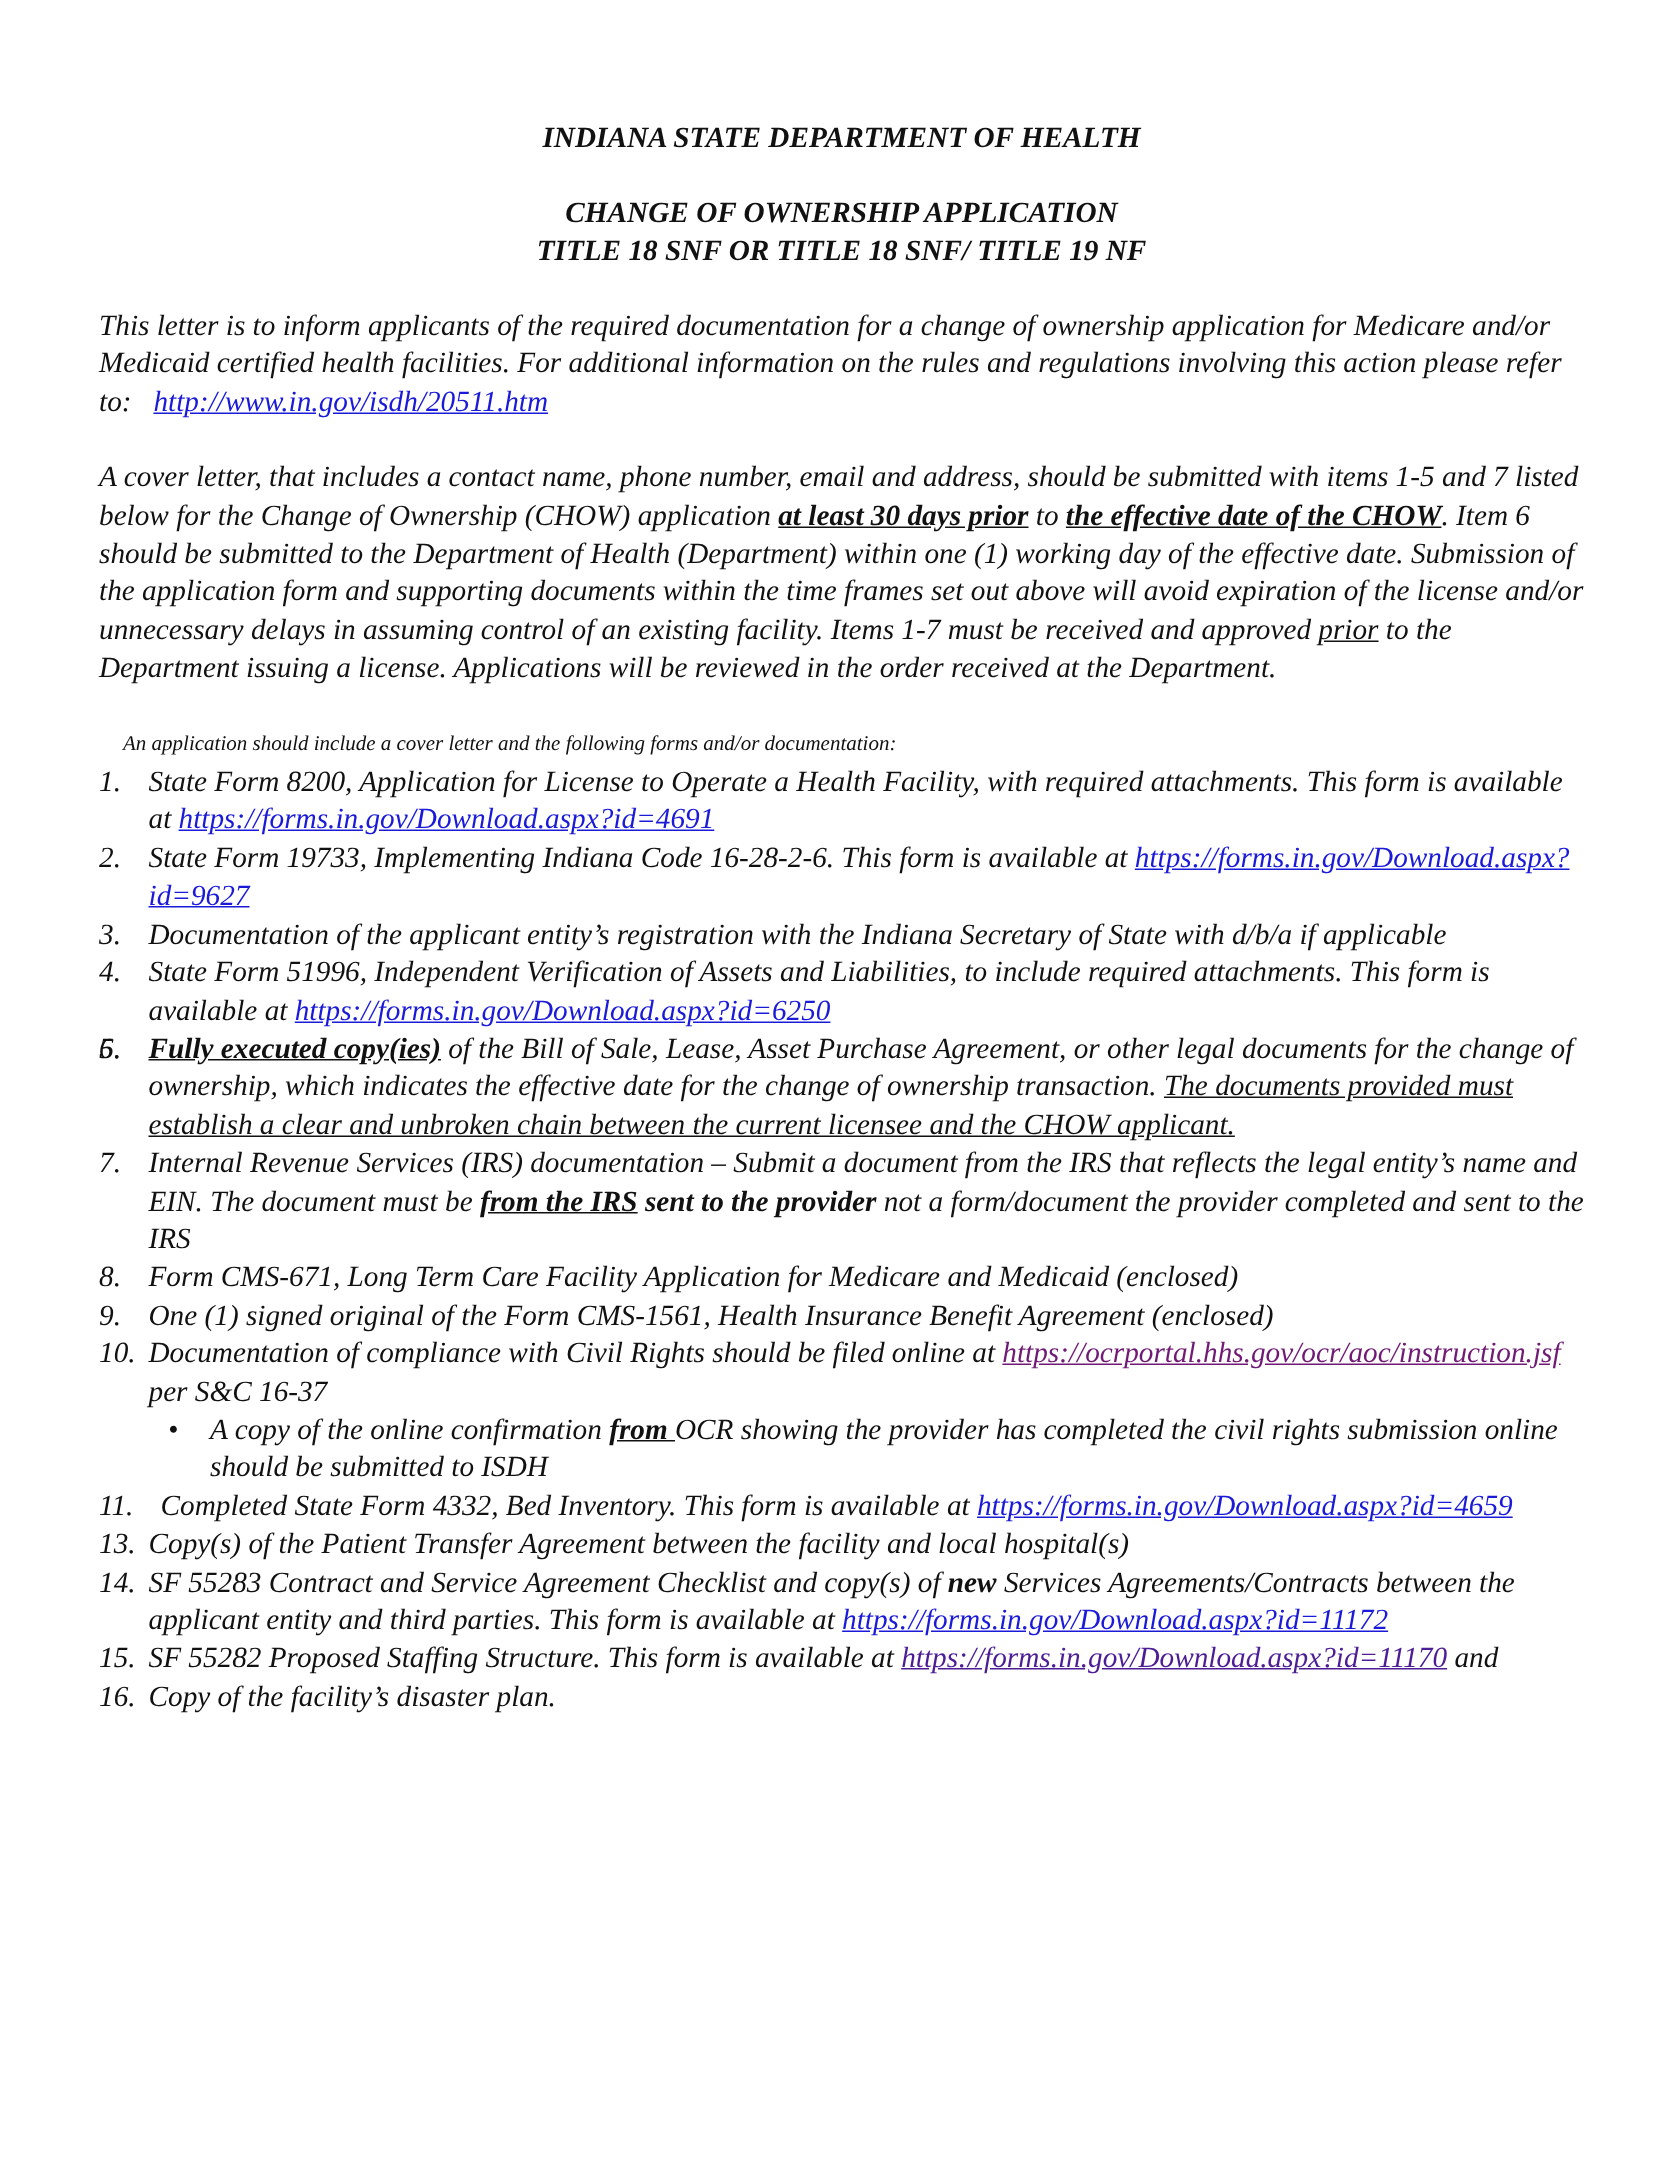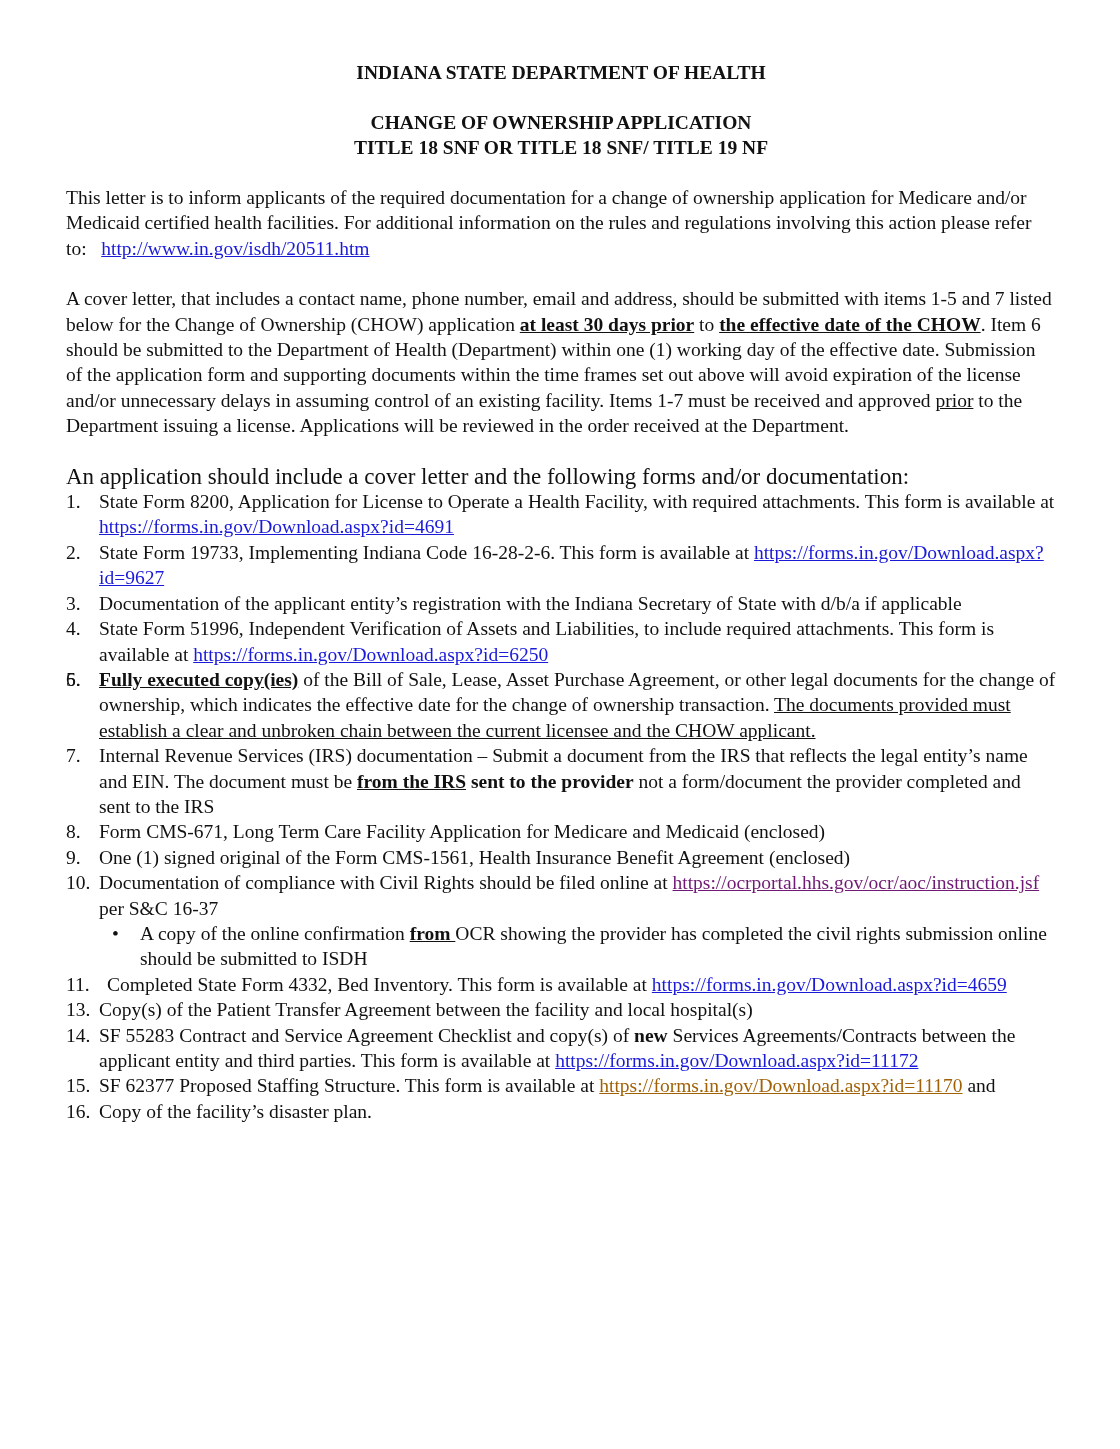--- a/index.html
+++ b/index.html
@@ -1,36 +1,36 @@
 <!DOCTYPE html>
 <html><head>
 <meta charset="utf-8">
 <style>
   html, body { margin: 0; padding: 0; background: #ffffff; }
   body {
     width: 1120px; height: 1449px; position: relative; overflow: hidden;
     font-family: "Liberation Serif", "DejaVu Serif", serif;
     color: #111111;
   }
-  .page { position: absolute; left: 66px; top: 60px; width: 990px; }
+  .page { position: absolute; left: 66px; top: 80px; width: 990px; font-style: italic; }
   .hdr { text-align: center; font-weight: bold; font-size: 19.5px; line-height: 25px; }
   .h1 { margin-bottom: 25px; }
   p.body { font-size: 19.5px; line-height: 25.4px; margin: 0 0 25px 0; }
   a.lnk { color: #1a1ad8; text-decoration: underline; }
   .bu { font-weight: bold; text-decoration: underline; }
   .b { font-weight: bold; }
   .u { text-decoration: underline; }
   ol.items { list-style: none; margin: 0; padding: 0; font-size: 19.5px; line-height: 25.4px; }
   ol.items li { position: relative; padding-left: 33px; }
   ol.items li .num { position: absolute; left: 0; top: 0; }
   ol.items li.i11 { padding-left: 41px; }
   ul.sub { list-style: none; margin: 0; padding: 0; }
   ul.sub li { position: relative; padding-left: 41px; }
   ul.sub li .bullet { position: absolute; left: 13px; top: 0; }
-  .intro { font-size: 23px; line-height: 25.4px; }
+  .intro { font-size: 14px; line-height: 25.4px; margin-left: 16px; }
 </style>
 </head>
 <body>
 
 <div class="page">
   <div class="hdr h1">INDIANA STATE DEPARTMENT OF HEALTH</div>
   <div class="hdr">CHANGE OF OWNERSHIP APPLICATION</div>
   <div class="hdr" style="margin-bottom:25px">TITLE 18 SNF OR TITLE 18 SNF/ TITLE 19 NF</div>
 
   <p class="body">
@@ -55,16 +55,16 @@
     <li><span class="num">8.</span><span>Form CMS-671, Long Term Care Facility Application for Medicare and Medicaid (enclosed)</span></li>
     <li><span class="num">9.</span><span>One (1) signed original of the Form CMS-1561, Health Insurance Benefit Agreement (enclosed)</span></li>
     <li><span class="num">10.</span><span>Documentation of compliance with Civil Rights should be filed online at </span><a class="lnk" style="color: #701a75;">https://ocrportal.hhs.gov/ocr/aoc/instruction.jsf</a><span> per S&amp;C 16-37</span>
       <ul class="sub">
         <li><span class="bullet">•</span><span>A copy of the online confirmation </span><span class="bu">from </span><span>OCR showing the provider has completed the civil rights submission online should be submitted to ISDH</span></li>
       </ul>
     </li>
     <li class="i11"><span class="num">11.</span><span>Completed State Form 4332, Bed Inventory.  This form is available at </span><a class="lnk" style="color: rgb(26, 26, 216);">https://forms.in.gov/Download.aspx?id=4659</a></li>
     <li><span class="num">13.</span><span>Copy(s) of the Patient Transfer Agreement between the facility and local hospital(s)</span></li>
     <li><span class="num">14.</span><span>SF 55283 Contract and Service Agreement Checklist and copy(s) of </span><span class="b">new</span><span> Services Agreements/Contracts between the applicant entity and third parties.  This form is available at </span><a class="lnk" style="color: rgb(26, 26, 216);">https://forms.in.gov/Download.aspx?id=11172</a></li>
-    <li><span class="num">15.</span><span>SF 62377 Proposed Staffing Structure.  This form is available at </span><a class="lnk" style="color: #a16207; margin-top: 40px;">https://forms.in.gov/Download.aspx?id=11170</a><span> and</span></li>
+    <li><span class="num">15.</span><span>SF 55282 Proposed Staffing Structure.  This form is available at </span><a class="lnk" style="color: #4c1d95; margin-top: 40px;">https://forms.in.gov/Download.aspx?id=11170</a><span> and</span></li>
     <li><span class="num">16.</span><span>Copy of the facility’s disaster plan.</span></li>
   </ol>
 </div>
 
 </body></html>

